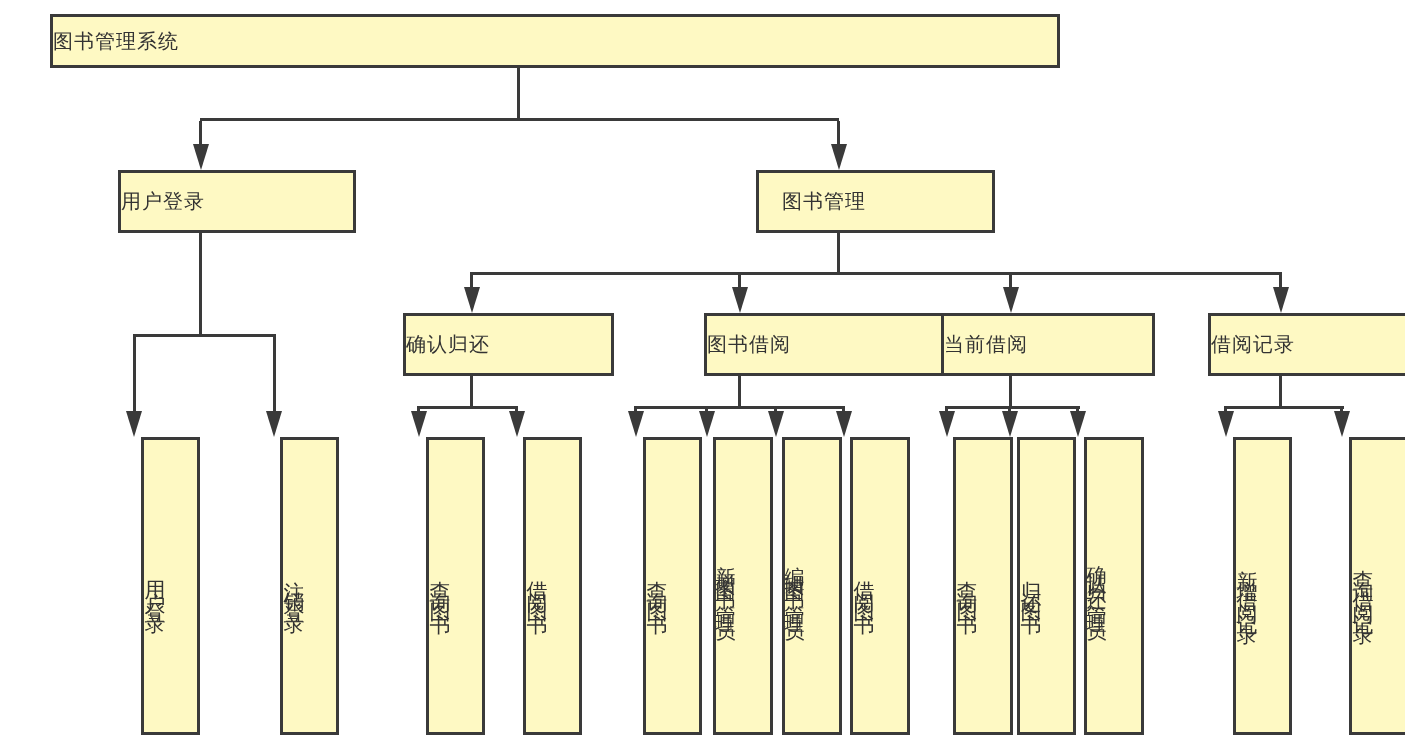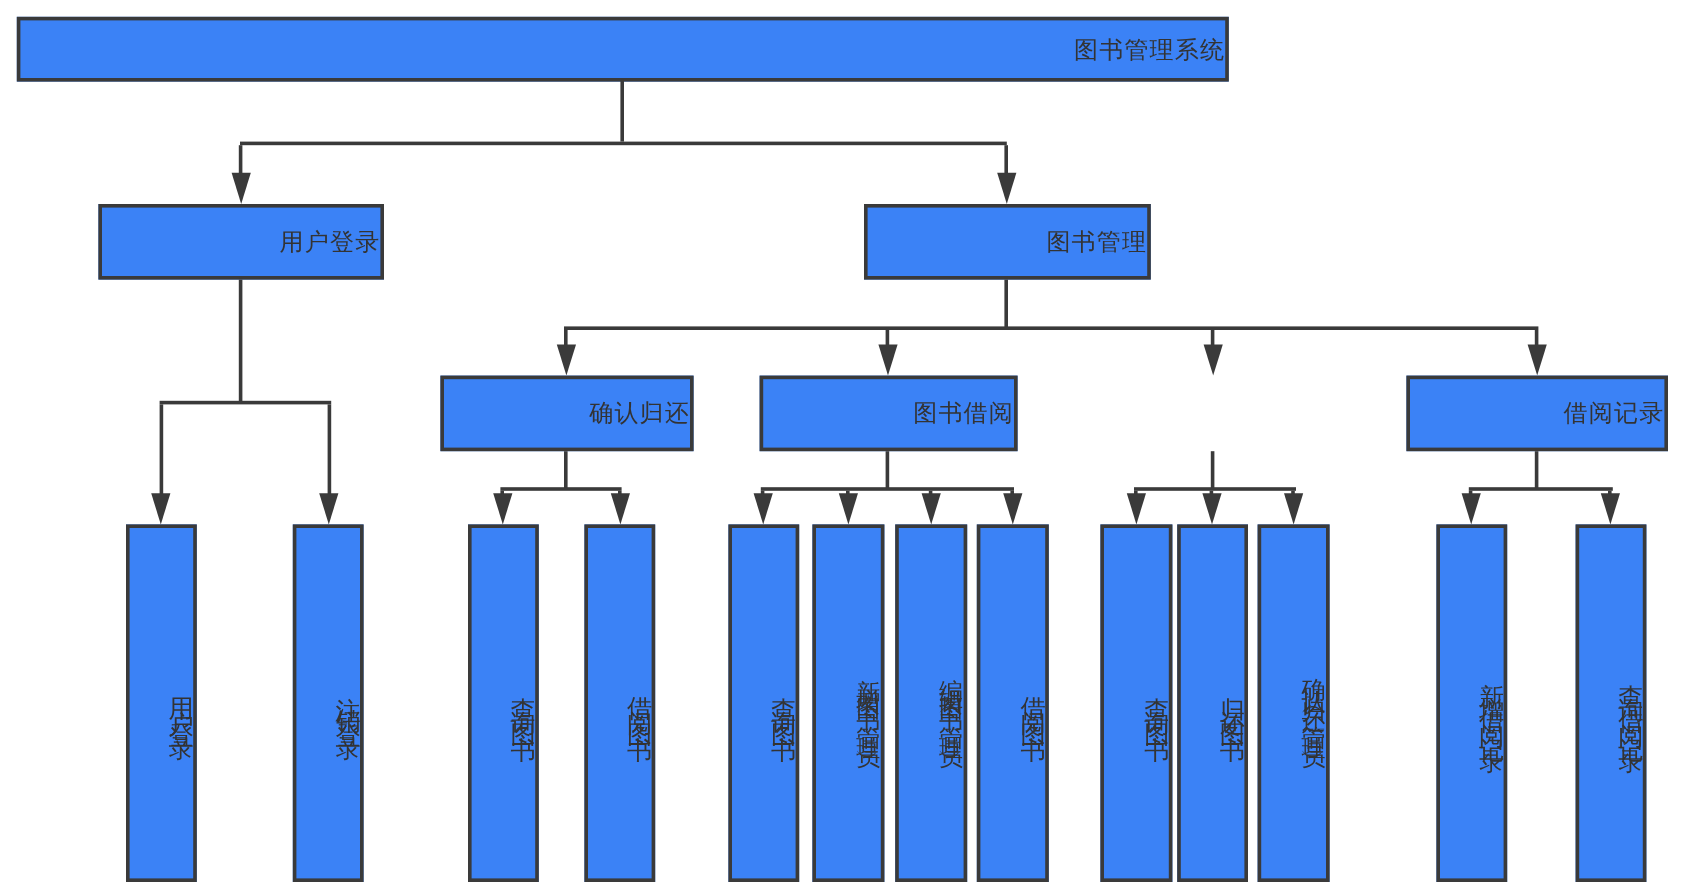--- a/index.html
+++ b/index.html
@@ -9,25 +9,26 @@
     height: 747px;
     background: #ffffff;
     font-family: "DejaVu Sans", "Liberation Sans", sans-serif;
     overflow: hidden;
   }
   
   .node {
     position: absolute;
     box-sizing: border-box;
     border: 3px solid #3a3a3a;
-    background: #3b82f6;
+    background: #fef9c3;
     display: flex;
     align-items: center;
-    justify-content: flex-end;
+    justify-content: flex-start;
     color: #333333;
+    margin-left: 36px;
   }
   .node-h { font-size: 20px; letter-spacing: 1px; white-space: nowrap; }
   .node-v span {
     writing-mode: vertical-rl;
     text-orientation: mixed;
     font-size: 21px;
     letter-spacing: 11px;
     line-height: 1;
     white-space: nowrap;
   }
@@ -91,22 +92,25 @@
   <div class="vline" style="left:738px; top:275px; height:16px;"></div>
   <div class="arr" style="left:732px; top:287px;"></div>
   <div class="vline" style="left:1009px; top:275px; height:16px;"></div>
   <div class="arr" style="left:1003px; top:287px;"></div>
   <div class="vline" style="left:1279px; top:275px; height:16px;"></div>
   <div class="arr" style="left:1273px; top:287px;"></div>
 
   <div class="node node-h" style="left:367px; top:313px; width:211px; height:63px;">
     <span>确认归还</span>
   </div>
-  <div class="node node-h" style="left:633px; top:313px; width:215px; height:63px;">
+  <div class="node node-h" style="left:668px; top:313px; width:242px; height:63px;">
     <span>图书借阅</span>
+  </div>
+  <div class="node node-h" style="left:905px; top:313px; width:214px; height:63px;">
+    <span>当前借阅</span>
   </div>
   <div class="node node-h" style="left:1172px; top:313px; width:218px; height:63px;font-family:Liberation Mono, monospace;">
     <span>借阅记录</span>
   </div>
 
   <div class="vline" style="left:470px; top:376px; height:32px;"></div>
   <div class="hline" style="left:417px; top:406px; width:101px;"></div>
   <div class="vline" style="left:417px; top:409px; height:6px;"></div>
   <div class="arr" style="left:411px; top:411px;"></div>
   <div class="vline" style="left:515px; top:409px; height:6px;"></div>

